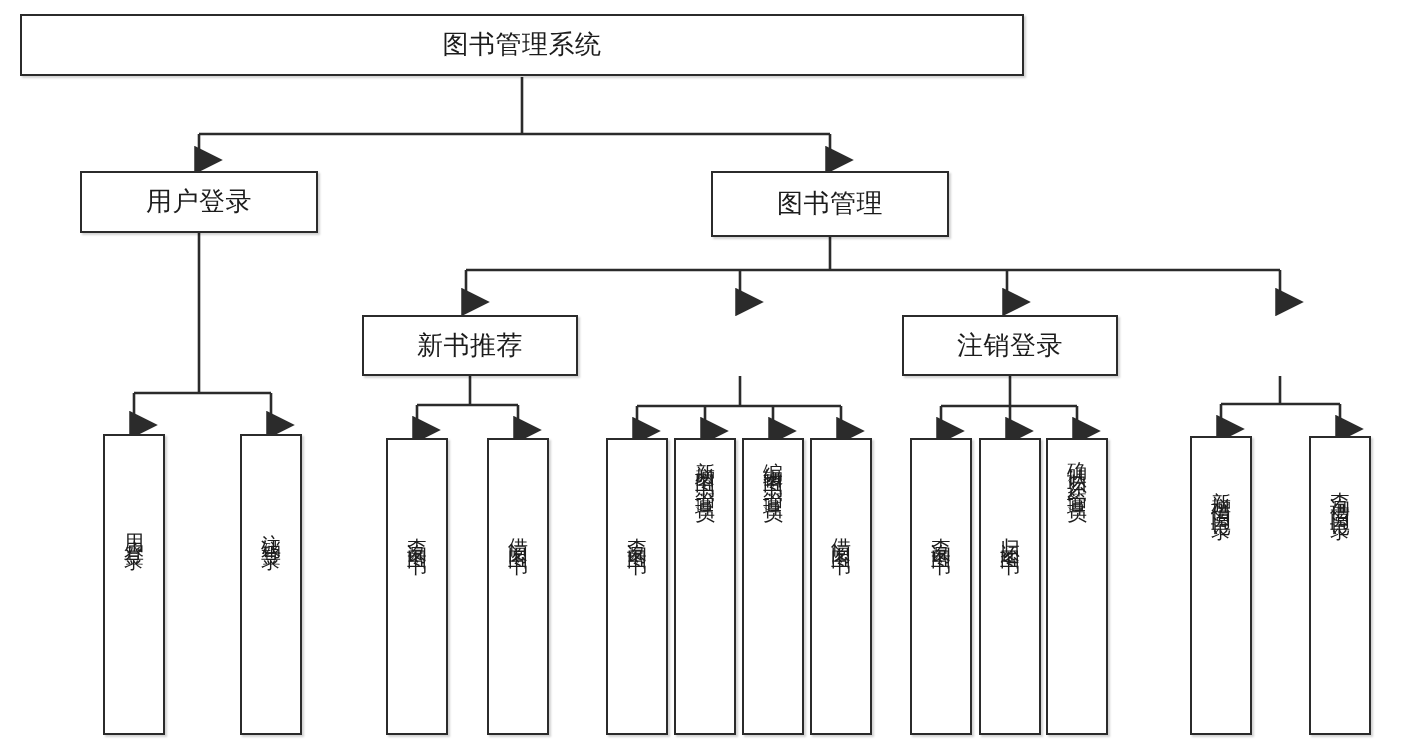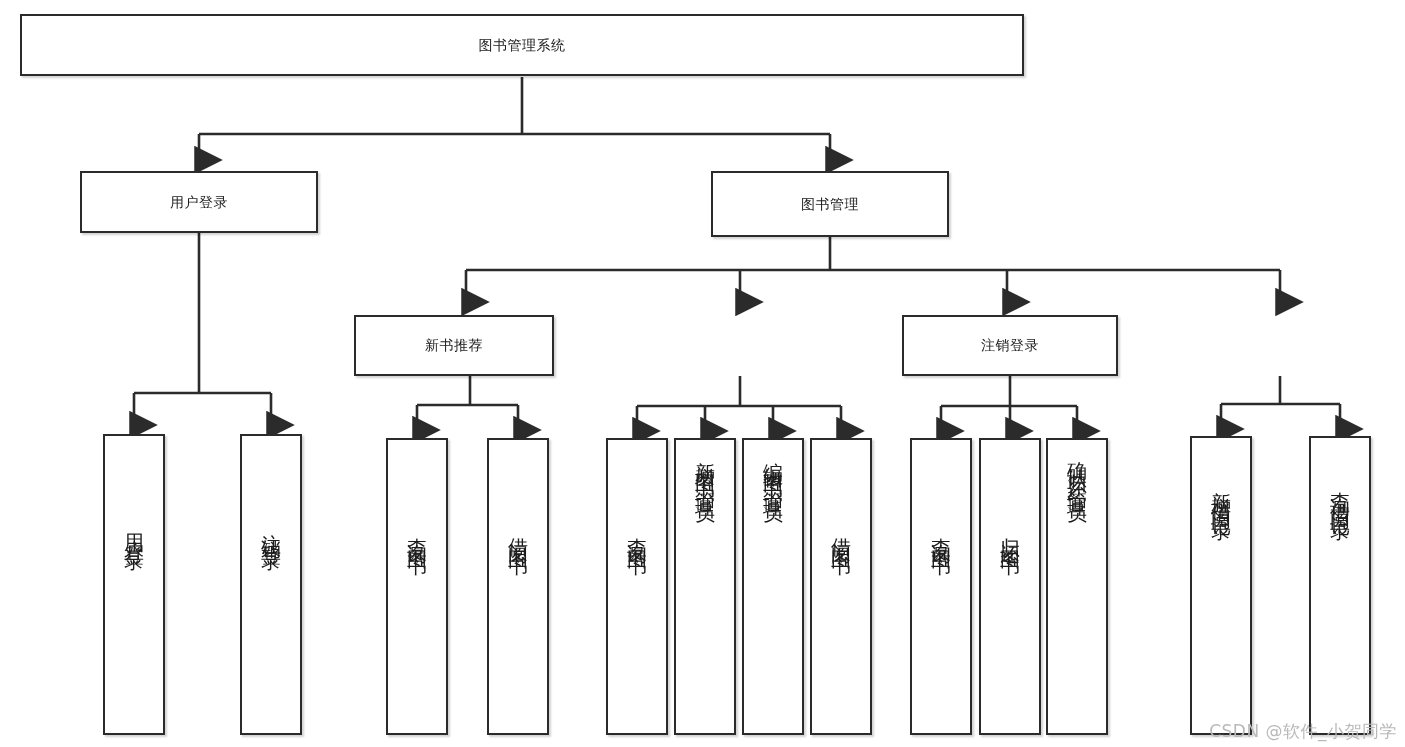--- a/index.html
+++ b/index.html
@@ -34,21 +34,21 @@
     box-sizing: border-box;
     background: #ffffff;
     border: 2.5px solid #2b2b2b;
     box-shadow: 2px 2px 2px rgba(0,0,0,0.18);
     display: flex;
     align-items: center;
     justify-content: center;
   }
   .node-label {
     color: #1c1c1c;
-    font-size: 14px;
+    font-size: 26px;
     line-height: 1.05;
     white-space: nowrap;
     letter-spacing: 0.5px;
   }
   .node-box.vertical {
     align-items: flex-start;
     justify-content: center;
     padding-top: 4px;
   }
   .node-box.vertical .node-label {
@@ -140,21 +140,21 @@
   </div>
 
   <div class="node-box" style="left:80px; top:171px; width:238px; height:62px;">
     <span class="node-label">用户登录</span>
   </div>
 
   <div class="node-box" style="left:711px; top:171px; width:238px; height:66px;">
     <span class="node-label">图书管理</span>
   </div>
 
-  <div class="node-box" style="left:354px; top:315px; width:200px; height:61px;">
+  <div class="node-box" style="left:362px; top:315px; width:216px; height:61px;">
     <span class="node-label">新书推荐</span>
   </div>
 
 
   <div class="node-box" style="left:902px; top:315px; width:216px; height:61px;">
     <span class="node-label">注销登录</span>
   </div>
 
 
   <div class="node-box vertical mid" style="left:103px; top:434px; width:62px; height:301px;">
@@ -202,15 +202,14 @@
   </div>
 
   <div class="node-box vertical mid3" style="left:1190px; top:436px; width:62px; height:299px;">
     <span class="node-label">新增借阅记录</span>
   </div>
 
   <div class="node-box vertical mid3" style="left:1309px; top:436px; width:62px; height:299px;">
     <span class="node-label">查询借阅记录</span>
   </div>
 
-  <div class="watermark">CSDN @软件_小贺同学</div>
 
 </div>
 
 </body></html>

